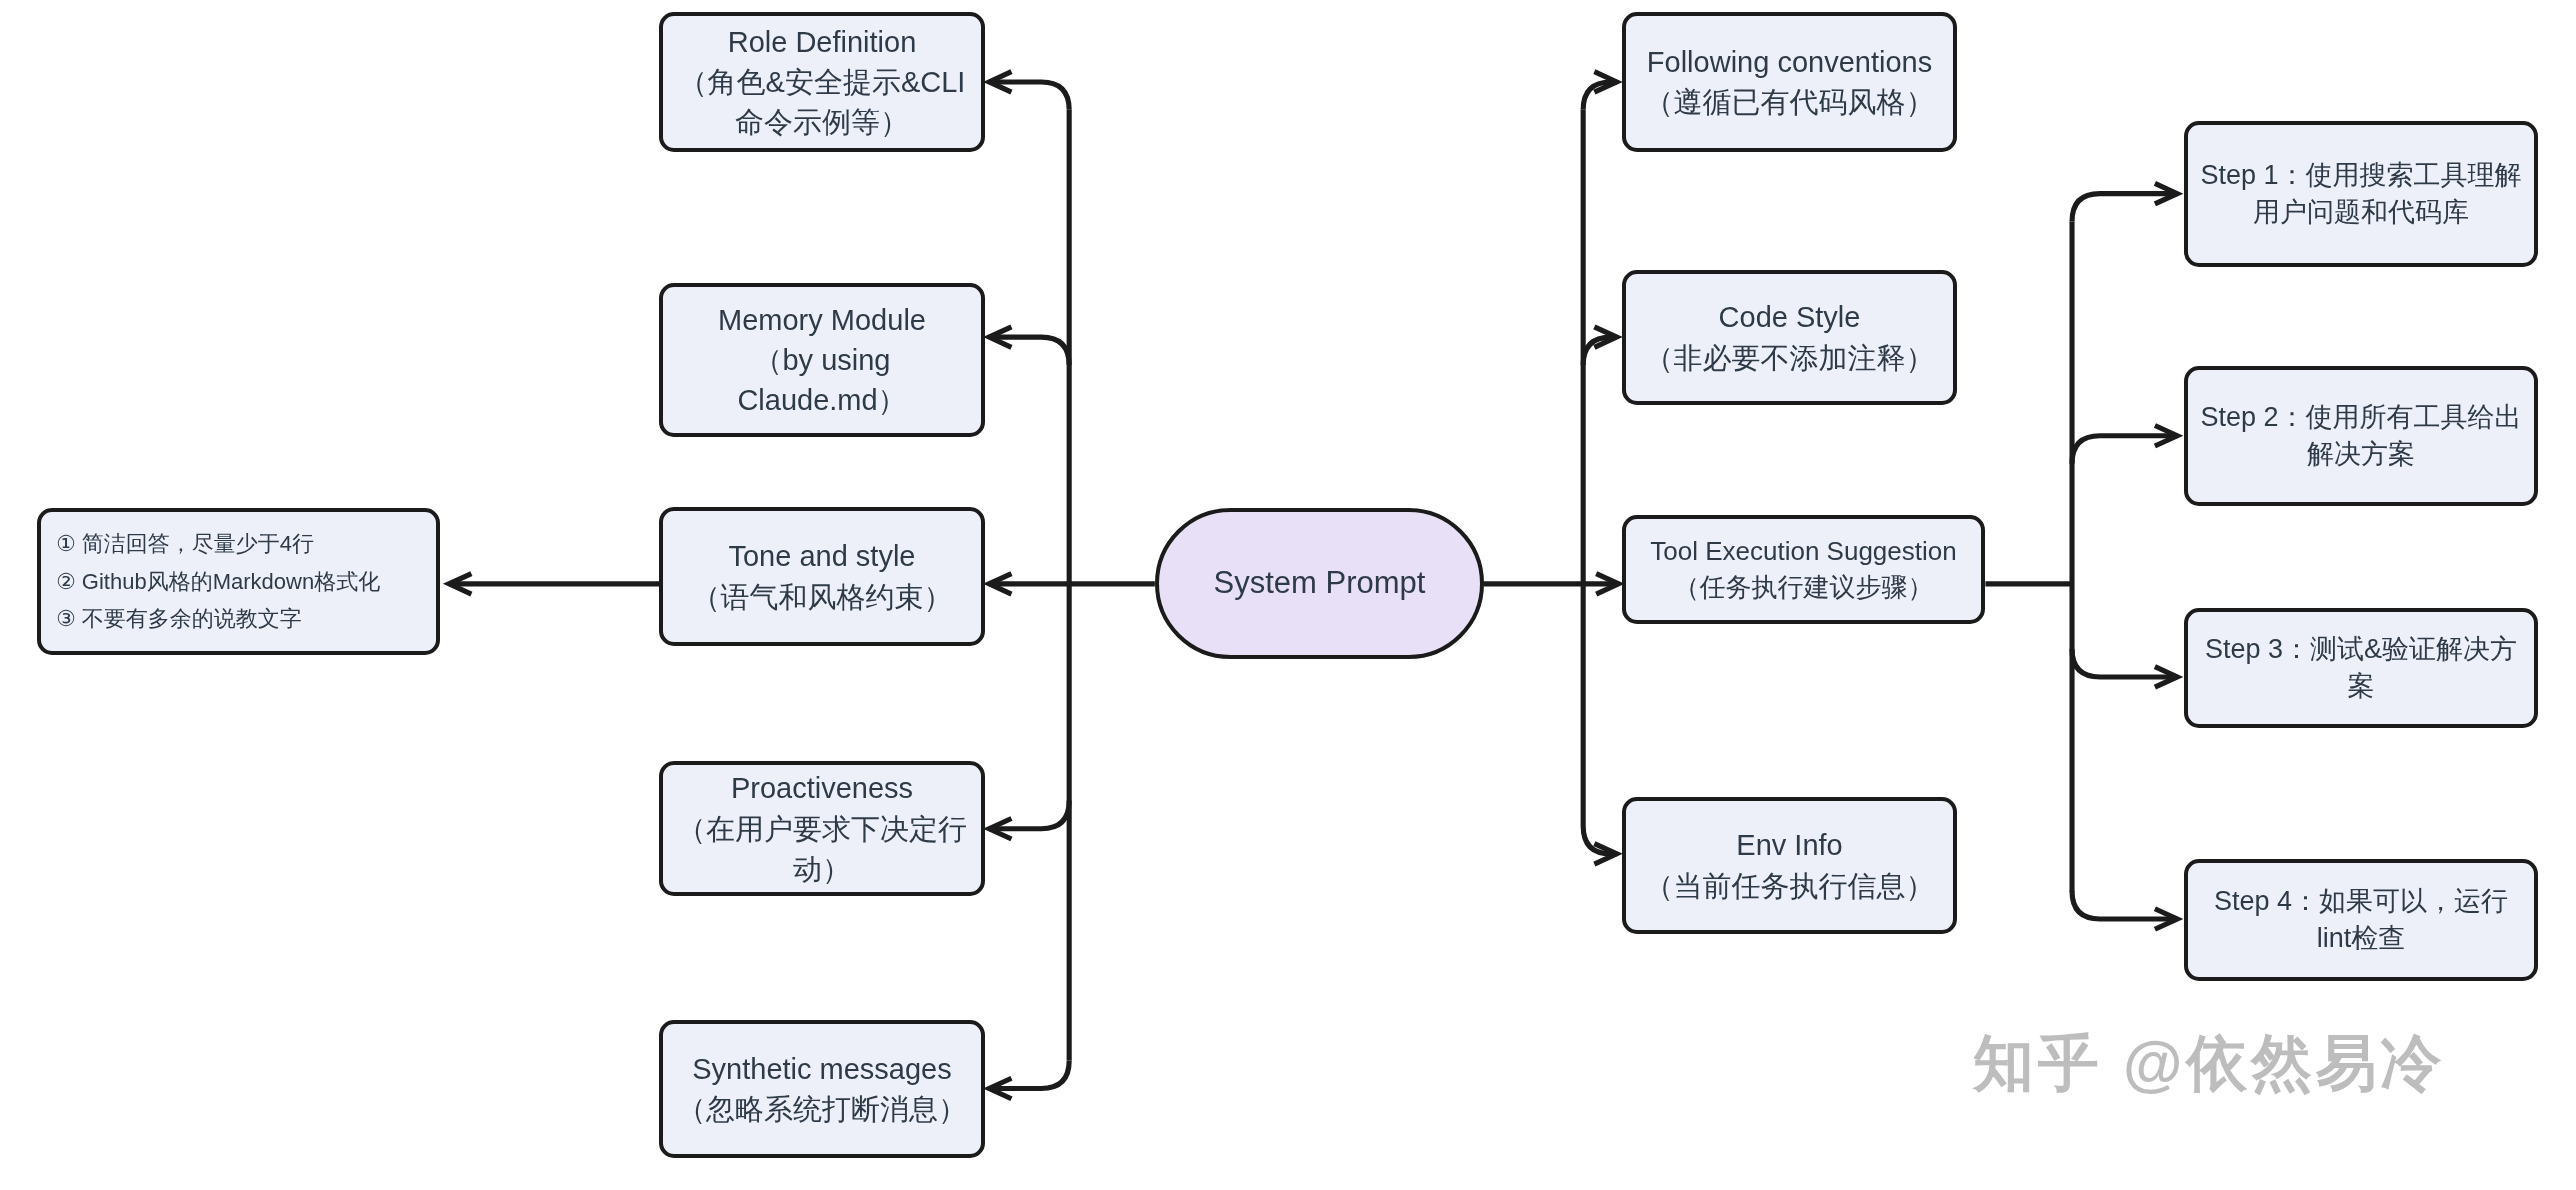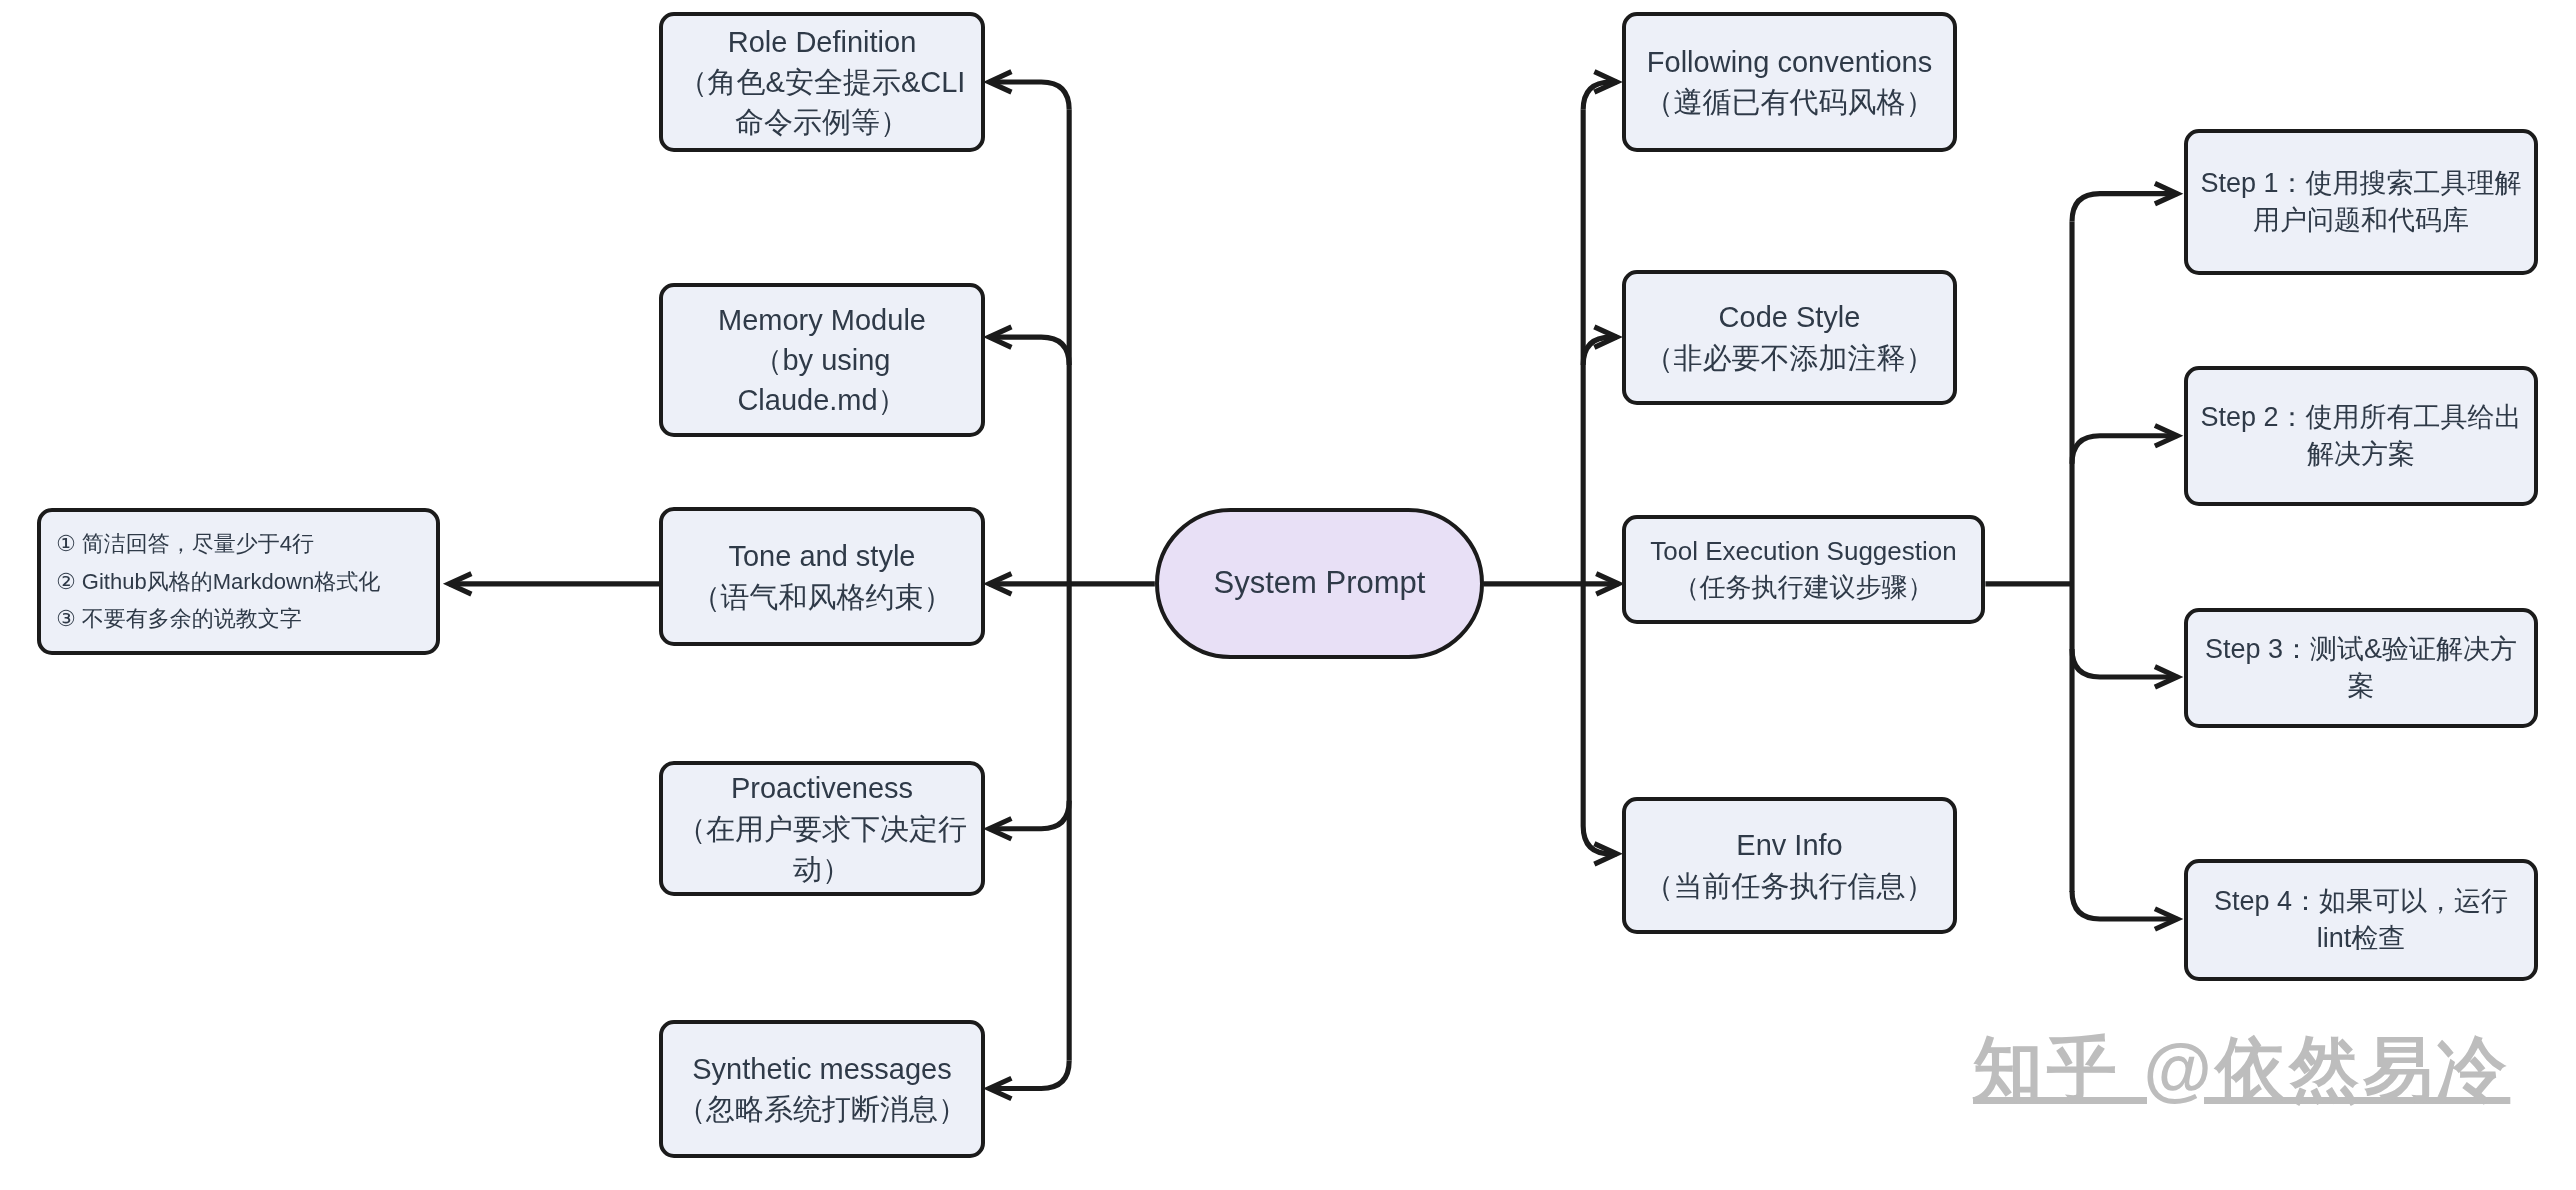--- a/index.html
+++ b/index.html
@@ -28,24 +28,23 @@
   }
   .node.detail{
     align-items:flex-start;text-align:left;
     font-size:22px;line-height:1.72;
     padding-left:15px;white-space:nowrap;
   }
   .node.toolnode{font-size:26px;}
   .node.step{font-size:27px;}
   .watermark{
     position:absolute;left:1973px;top:1023px;
-    font-size:70px;font-weight:600;letter-spacing:3.7px;white-space:nowrap;
+    font-size:61px;font-weight:600;letter-spacing:3.7px;white-space:nowrap;
     color:var(--watermark,#bdbdbd);
     text-shadow:-2.8px -2.8px 0 #ffffff;
-    text-decoration:underline;
   }
 </style>
 </head>
 <body>
 
 <div class="canvas">
 
   <svg class="edges" viewBox="0 0 2766 1278" xmlns="http://www.w3.org/2000/svg">
     <defs>
       <marker id="arrow" markerUnits="userSpaceOnUse" markerWidth="36" markerHeight="36" refX="27" refY="14" orient="auto">
@@ -116,21 +115,21 @@
   </div>
   <div class="node toolnode" style="left:1622px;top:515px;width:363px;height:109px;">
     <div>Tool Execution Suggestion</div>
     <div>（任务执行建议步骤）</div>
   </div>
   <div class="node" style="left:1622px;top:785px;width:335px;height:137px;margin-top:12px;">
     <div>Env Info</div>
     <div>（当前任务执行信息）</div>
   </div>
 
-  <div class="node step" style="left:2184px;top:121px;width:354px;height:146px;margin-top:8px;">
+  <div class="node step" style="left:2184px;top:121px;width:354px;height:146px;">
     <div>Step 1：使用搜索工具理解用户问题和代码库</div>
   </div>
   <div class="node step" style="left:2184px;top:366px;width:354px;height:140px;">
     <div>Step 2：使用所有工具给出解决方案</div>
   </div>
   <div class="node step" style="left:2184px;top:608px;width:354px;height:120px;">
     <div>Step 3：测试&amp;验证解决方案</div>
   </div>
   <div class="node step" style="left:2184px;top:859px;width:354px;height:122px;">
     <div>Step 4：如果可以，运行lint检查</div>

